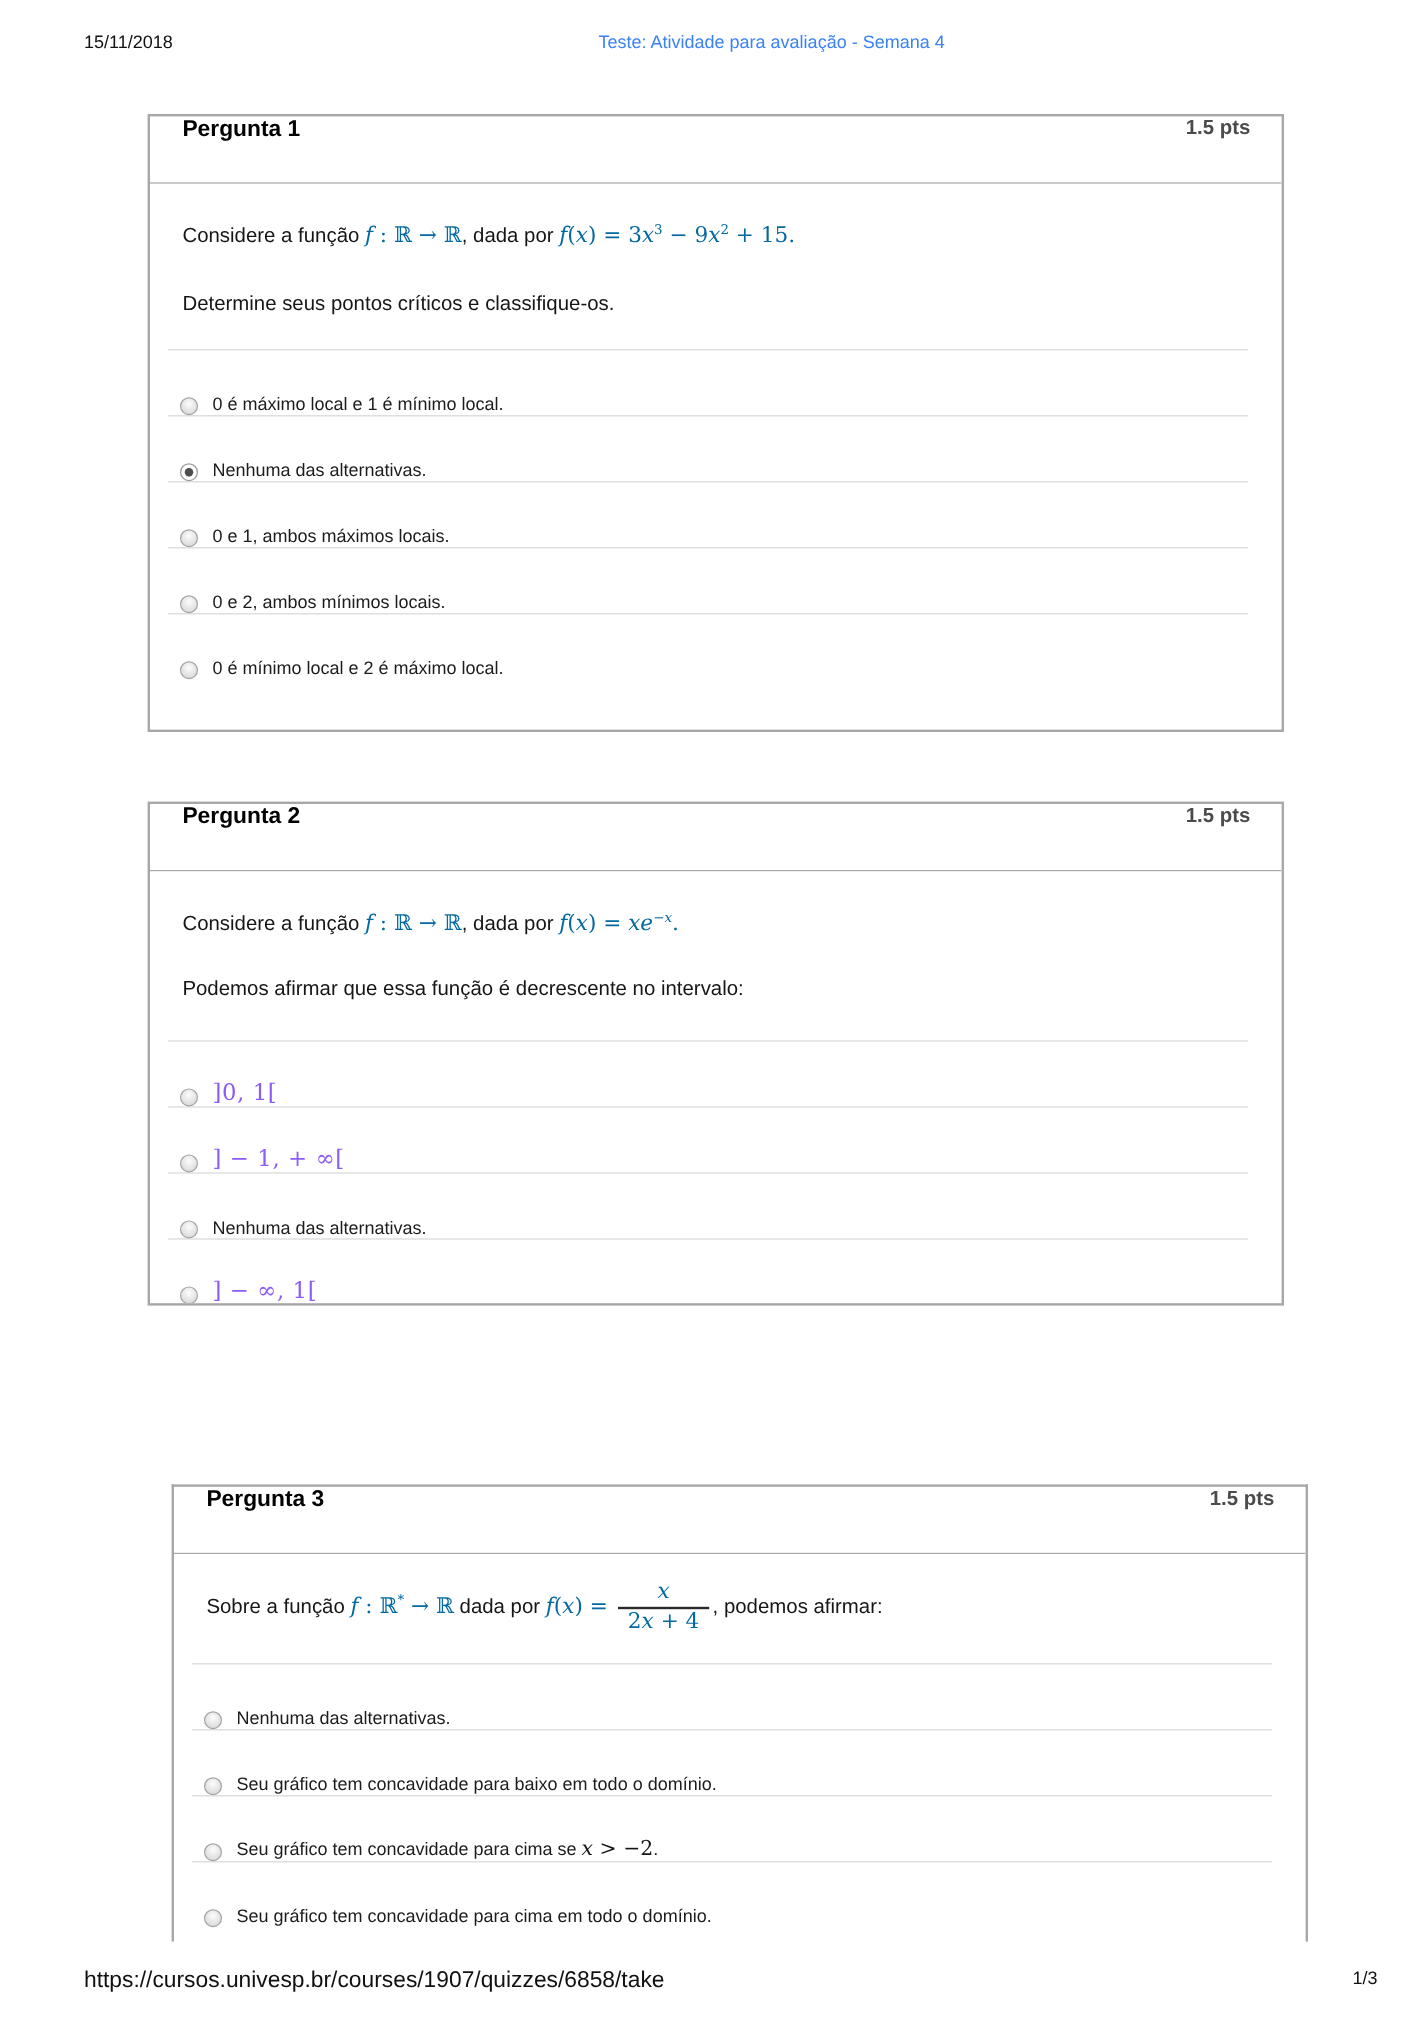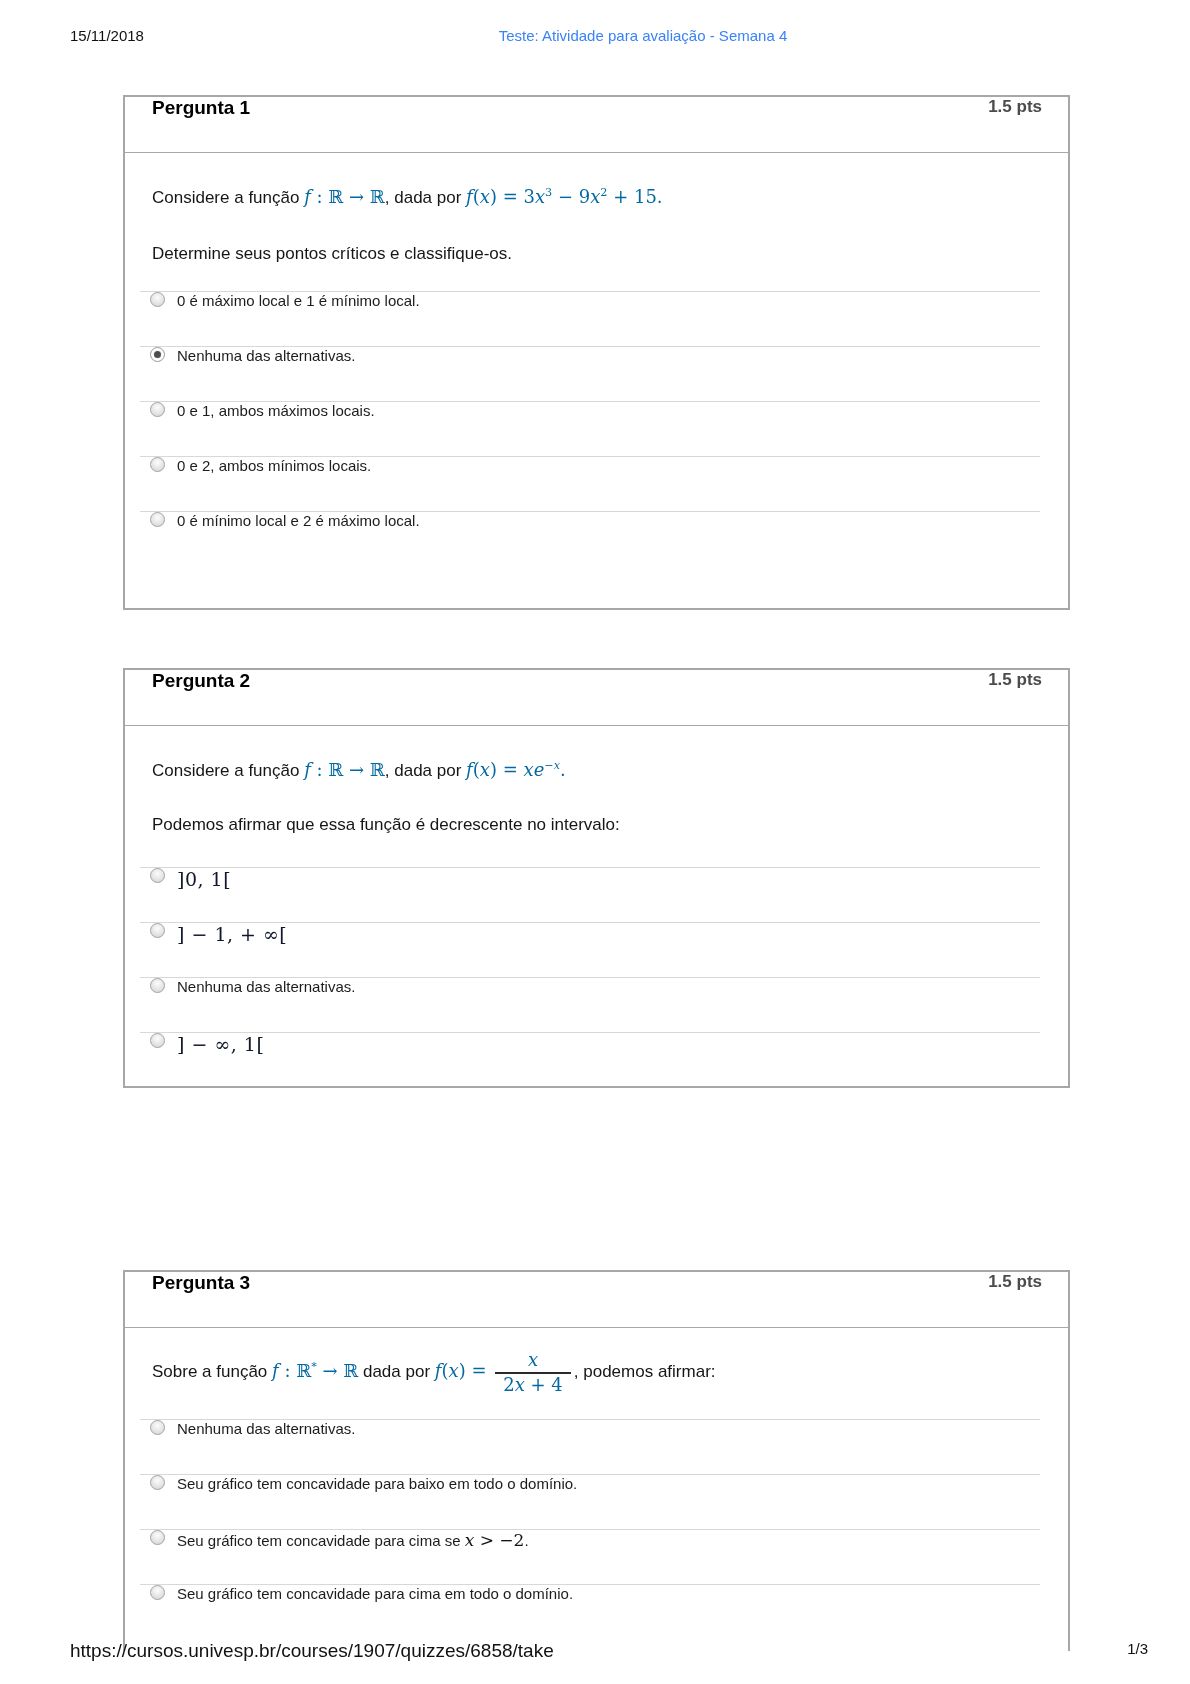--- a/index.html
+++ b/index.html
@@ -14,21 +14,21 @@
   .ftr-url{position:absolute;top:1640px;left:70px;font-size:19px;color:#111;}
   .ftr-page{position:absolute;top:1640px;right:42px;font-size:15px;color:#111;text-align:right;}
 
   
   .card{
     position:absolute;left:123px;width:947px;box-sizing:border-box;
     border:2px solid #a7a7a7;background:#fff;overflow:hidden;
   }
   #card1{top:95px;height:515px;}
   #card2{top:668px;height:420px;}
-  #card3{top:1270px;height:381px;border-bottom:none;}
+  #card3{top:1237px;height:381px;border-bottom:none;margin-left:20px;}
 
   .card-header{
     height:56px;display:flex;align-items:flex-start;justify-content:space-between;
     padding:0 26px 0 27px;border-bottom:1px solid #a7a7a7;box-sizing:border-box;
   }
   .q-title{font-size:19px;font-weight:bold;color:#000;}
   .q-pts{font-size:17px;font-weight:bold;color:#4b4b4b;}
 
   .card-body{padding:0 28px 0 27px;}
 
@@ -44,40 +44,40 @@
   .m sup, .opt-math sup{font-size:62%;vertical-align:super;line-height:0;}
   .frac{display:inline-flex;flex-direction:column;align-items:center;vertical-align:middle;margin:0 3px;line-height:1.15;}
   .fnum{padding:0 8px 1px;}
   .fden{border-top:2px solid #2a2a2a;padding:1px 8px 0;}
 
   
   .opts{margin-left:-12px;margin-top:25px;}
   #card2 .opts{margin-top:30px;}
   #card3 .opts{margin-top:24px;}
   .opt{
-    height:55px;display:flex;align-items:flex-start;gap:12px;
+    height:55px;display:flex;align-items:flex-end;gap:12px;
     padding-left:10px;border-top:1px solid #d8d8d8;box-sizing:border-box;
     cursor:default;
   }
   .radio{
     width:15px;height:15px;border-radius:50%;flex:none;box-sizing:border-box;
     border:1px solid #a2a2a2;
     background:radial-gradient(circle at 50% 35%, #fcfcfc 0%, #e3e3e3 60%, #d2d2d2 100%);
     display:flex;align-items:center;justify-content:center;
   }
   .radio.selected{
     background:#f7f7f7;
     box-shadow:inset 0 0 0 2px #ffffff;
     border-color:#9a9a9a;
   }
   .radio.selected::after{
     content:"";width:7px;height:7px;border-radius:50%;background:#4d4d4d;
   }
   .opt-label{font-size:15px;color:#1c1c1c;}
-  .opt-math{font-family:"DejaVu Serif",serif;font-size:19px;color:#0f172a;letter-spacing:0.5px;}
+  .opt-math{font-family:"DejaVu Serif",serif;font-size:19px;color:#8b5cf6;letter-spacing:0.5px;}
   .opt-inline-math{font-family:"DejaVu Serif",serif;font-size:17px;color:#141414;}
   .opt-inline-math i{font-style:italic;}
 </style>
 </head>
 <body>
 
 <div class="hdr-date">15/11/2018</div>
 <div class="hdr-title">Teste: Atividade para avaliação - Semana 4</div>
 
 <div class="card" id="card1">

